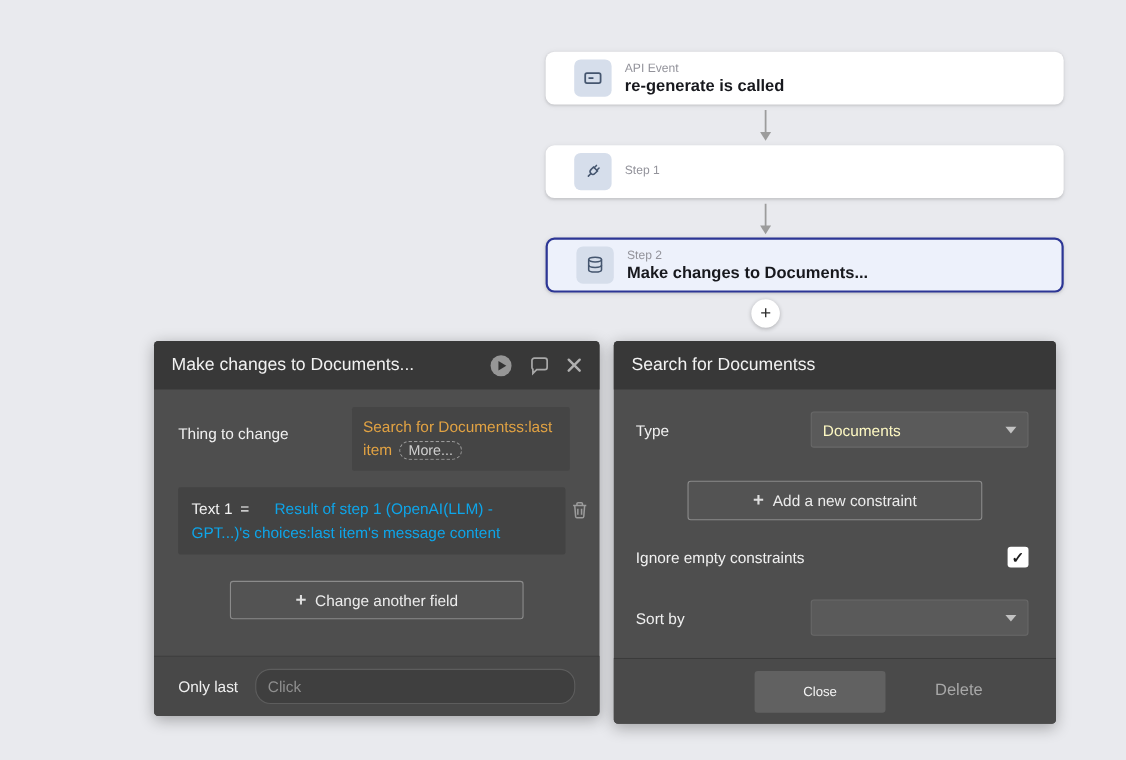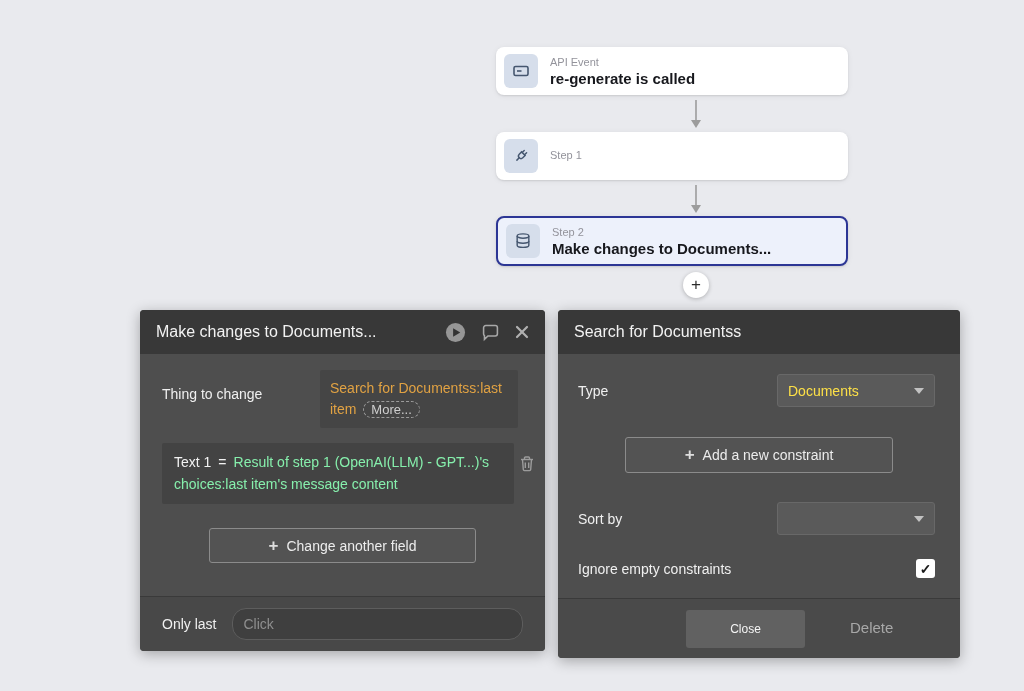--- a/index.html
+++ b/index.html
@@ -6,24 +6,24 @@
   html, body { width: 1024px; height: 691px; }
   body {
     position: relative;
     background: #e9eaee;
     font-family: "Liberation Sans", sans-serif;
     overflow: hidden;
   }
 
   
   .wf-card {
-    position: absolute; left: 496px; width: 352px; height: 48px;
+    position: absolute; left: 496px; width: 471px; height: 48px;
     background: #ffffff; border-radius: 8px;
     box-shadow: 0 1px 2px rgba(0,0,0,.10), 0 1px 6px rgba(0,0,0,.06);
-    display: flex; align-items: center; gap: 12px; padding: 0 8px;
+    display: flex; align-items: center; gap: 12px; padding: 0 26px;
     cursor: pointer;
   }
   .wf-card.selected {
     height: 50px; border: 2px solid #2c3695; background: #edf1fb;
   }
   .icon-box {
     width: 34px; height: 34px; flex: 0 0 34px; border-radius: 6px;
     background: #d6deeb; display: flex; align-items: center; justify-content: center;
   }
   .card-kind { font-size: 11px; color: #93939b; margin-bottom: 2px; }
@@ -65,21 +65,21 @@
     color: #cfcfcf; border: 1px dashed #9b9b9b; border-radius: 9px;
     padding: 0 7px; font-size: 13px; margin-left: 3px; white-space: nowrap;
     cursor: pointer;
   }
   .field-row { display: flex; align-items: flex-start; padding: 15px 10px 0 22px; gap: 5px; }
   .expr-box {
     flex: 1; background: #434343; border-radius: 2px; padding: 9px 12px;
     font-size: 14px; line-height: 1.55; color: #f2f2f2; cursor: pointer;
   }
   .fname, .fop { margin-right: 7px; }
-  .blue { color: #86efac; }
+  .blue { color: #0ea5e9; margin-left: 16px; }
   .trash { margin-top: 12px; flex: 0 0 16px; cursor: pointer; }
 
   .gbtn {
     display: flex; align-items: center; justify-content: center; gap: 8px;
     margin: 24px auto 0; width: 267px; height: 35px;
     background: #535353; border: 1px solid #8b8b8b; border-radius: 3px;
     color: #ececec; font-size: 14px; font-family: inherit; cursor: pointer;
   }
   .gbtn .plus { font-size: 17px; font-weight: 700; color: #dedede; }
 
@@ -96,23 +96,23 @@
     font-family: inherit;
   }
   .dark-input::placeholder { color: #8f8f8f; }
 
   
   .srow { display: flex; align-items: center; padding: 0 25px 0 20px; gap: 26px; }
   .row-type { margin-top: 20px; }
   .row-sort { margin-top: 29px; }
   .row-ignore { margin-top: 24px; }
   .dropdown {
-    margin-left: auto; width: 158px; height: 33px; background: #5a5a5a;
+    margin-left: auto; width: 198px; height: 33px; background: #5a5a5a;
     border: 1px solid #686868; border-radius: 3px; display: flex;
-    align-items: center; padding: 0 10px; font-size: 14px; color: #fde047;
+    align-items: center; padding: 0 10px; font-size: 14px; color: #fef9c3;
     cursor: pointer;
   }
   .caret {
     margin-left: auto; width: 0; height: 0;
     border-left: 5px solid transparent; border-right: 5px solid transparent;
     border-top: 6px solid #c2c2c2;
   }
   .add-btn { margin: 30px auto 0; width: 268px; height: 36px; }
   .checkbox {
     margin-left: auto; width: 19px; height: 19px; background: #ffffff;
@@ -261,34 +261,34 @@
         <span>Documents</span>
         <span class="caret"></span>
       </div>
     </div>
 
     <button class="gbtn add-btn">
       <span class="plus">+</span>
       <span>Add a new constraint</span>
     </button>
 
+    <div class="srow row-ignore">
+      <span class="lbl">Ignore empty constraints</span>
+      <span class="checkbox">
+        <span>✓</span>
+      </span>
+    </div>
+
     <div class="srow row-sort">
       <span class="lbl">Sort by</span>
       <div class="dropdown">
         <span></span>
         <span class="caret"></span>
       </div>
     </div>
 
-    <div class="srow row-ignore">
-      <span class="lbl">Ignore empty constraints</span>
-      <span class="checkbox">
-        <span>✓</span>
-      </span>
-    </div>
-
     <div class="panel-footer">
       <button class="close-btn">Close</button>
       <span class="delete-btn">Delete</span>
     </div>
   </div>
 
 </div>
 
 </body></html>

